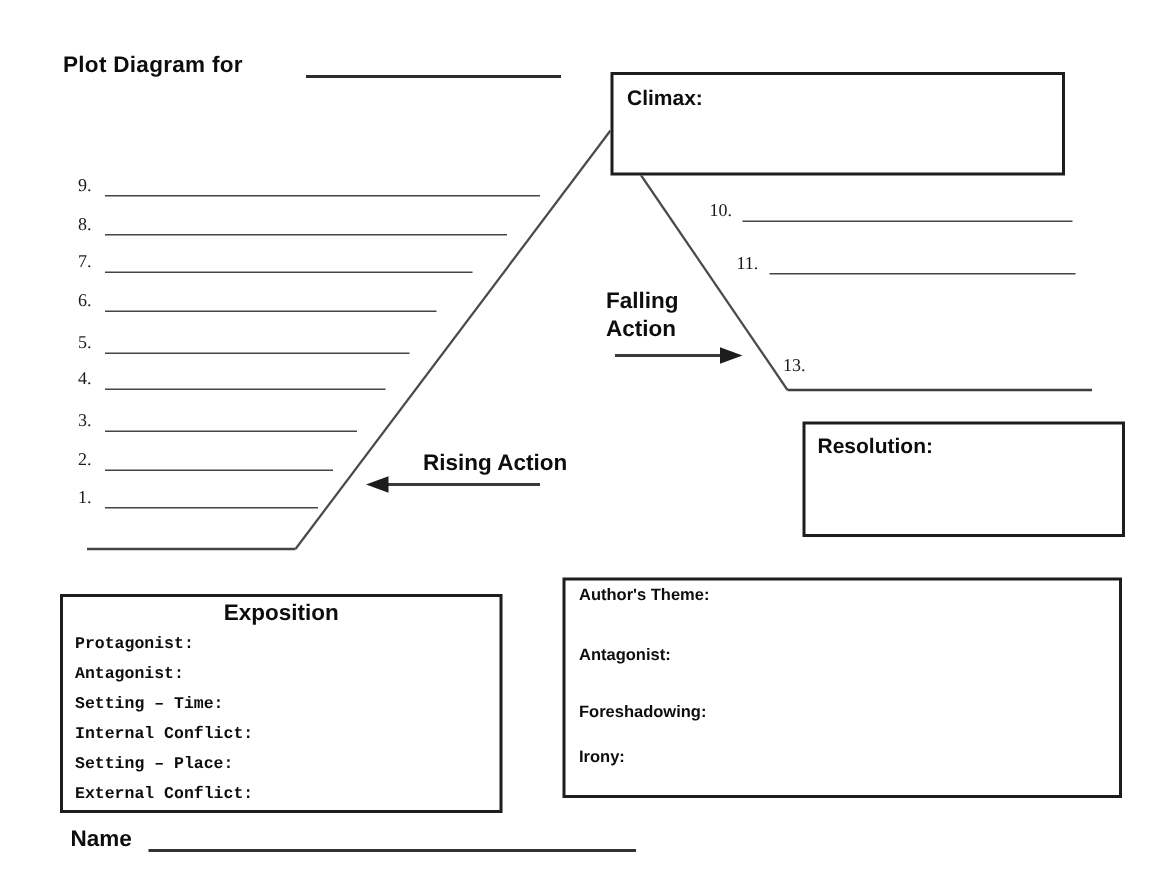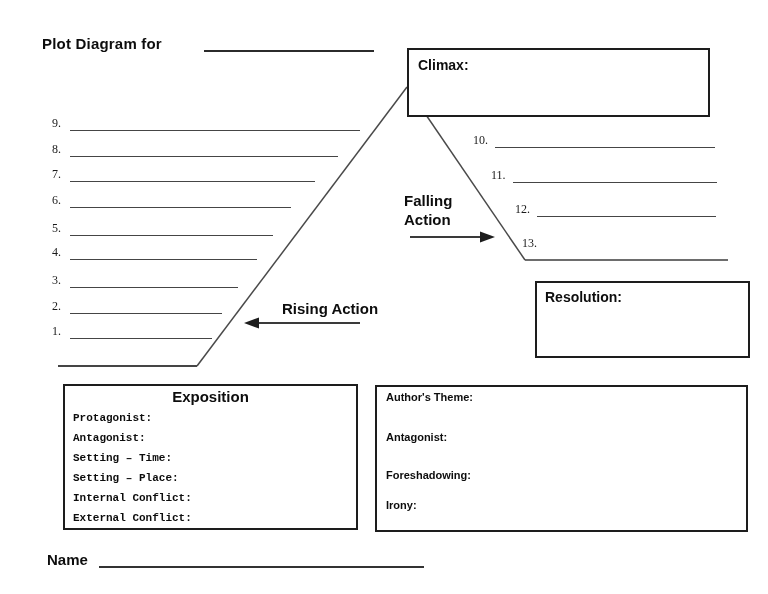--- a/index.html
+++ b/index.html
@@ -33,21 +33,21 @@
     margin-left: 6px;
     border-bottom: 2px solid #2b2b2b;
   }
   .box {
     border: 2px solid #1d1d1d;
     background: #ffffff;
     font-weight: bold;
   }
   .box-climax { left: 407px; top: 16px; width: 303px; height: 69px; padding: 7px 0 0 9px; font-size: 14px; margin-top: 32px; }
   .box-resolution { left: 535px; top: 281px; width: 215px; height: 77px; padding: 6px 0 0 8px; font-size: 14px; }
-  .box-exposition { left: 40px; top: 384px; width: 295px; height: 146px; padding: 2px 8px 0 8px; font-size: 11px; margin-left: 23px; }
+  .box-exposition { left: 40px; top: 396px; width: 295px; height: 146px; padding: 2px 8px 0 8px; font-size: 11px; }
   .box-analysis { left: 375px; top: 385px; width: 373px; height: 147px; font-size: 11px; }
   .expo-title { text-align: center; font-size: 15px; font-weight: bold; margin-bottom: 3px; }
   .expo-field { font-size: 11px; font-weight: bold; line-height: 20px; font-family: Liberation Mono, monospace; }
   .ana-field { position: absolute; left: 9px; font-size: 11px; font-weight: bold; }
   .ana-0 { top: 4px; }
   .ana-1 { top: 44px; }
   .ana-2 { top: 82px; }
   .ana-3 { top: 112px; }
   .lrow {
     position: absolute;
@@ -152,42 +152,38 @@
   </div>
 
   <div class="lrow" style="left:473px; top:132px;">
     <span class="lnum lnum-right">10.</span>
     <span class="lblank" style="width:220px;"></span>
   </div>
   <div class="lrow" style="left:491px; top:167px;">
     <span class="lnum lnum-right">11.</span>
     <span class="lblank" style="width:204px;"></span>
   </div>
-  <div class="lrow" style="left:515px; top:201px;">
-    <span class="lnum lnum-right">12.</span>
-    <span class="lblank" style="width:179px;"></span>
-  </div>
   <div class="lrow" style="left:522px; top:235px;">
     <span class="lnum lnum-right">13.</span>
   </div>
 
   <div class="abs action-label rising-label">Rising Action</div>
   <div class="abs action-label falling-label">Falling Action</div>
 
   <div class="abs box box-resolution">
     <span>Resolution:</span>
   </div>
 
   <div class="abs box box-exposition">
     <div class="expo-title">Exposition</div>
     <div class="expo-field">Protagonist:</div>
     <div class="expo-field">Antagonist:</div>
     <div class="expo-field">Setting – Time:</div>
+    <div class="expo-field">Internal Conflict:</div>
     <div class="expo-field">Setting – Place:</div>
-    <div class="expo-field">Internal Conflict:</div>
     <div class="expo-field">External Conflict:</div>
   </div>
 
   <div class="abs box box-analysis">
     <div class="ana-field ana-0">Author's Theme:</div>
     <div class="ana-field ana-1">Antagonist:</div>
     <div class="ana-field ana-2">Foreshadowing:</div>
     <div class="ana-field ana-3">Irony:</div>
   </div>
 

